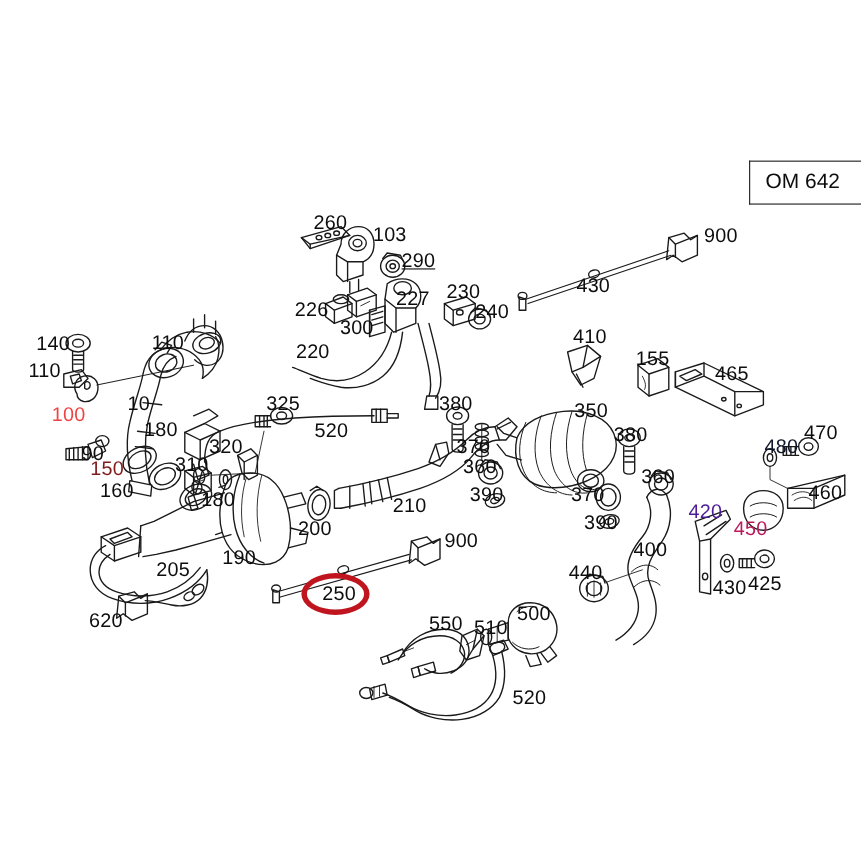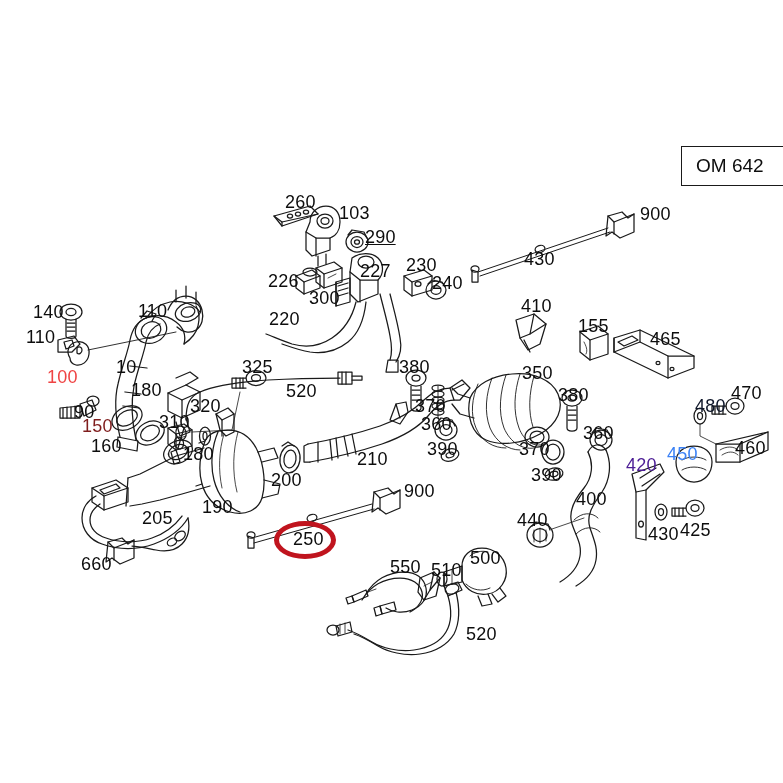--- a/index.html
+++ b/index.html
@@ -532,21 +532,21 @@
       <div class="lbl" style="left: 91px; top: 437px; color: rgb(13, 13, 13);">160</div>
       <div class="lbl" style="left: 159px; top: 413px; color: rgb(13, 13, 13);">310</div>
       <div class="lbl" style="left: 190px; top: 397px; color: rgb(13, 13, 13);">320</div>
       <div class="lbl" style="left: 183px; top: 445px; color: rgb(13, 13, 13);">180</div>
       <div class="lbl" style="left: 242px; top: 358px; color: rgb(13, 13, 13);">325</div>
       <div class="lbl" style="left: 286px; top: 382px; color: rgb(13, 13, 13);">520</div>
       <div class="lbl" style="left: 202px; top: 498px; color: rgb(13, 13, 13);">190</div>
       <div class="lbl" style="left: 271px; top: 471px; color: rgb(13, 13, 13);">200</div>
       <div class="lbl" style="left: 357px; top: 450px; color: rgb(13, 13, 13);">210</div>
       <div class="lbl" style="left: 142px; top: 509px; color: rgb(13, 13, 13);">205</div>
-      <div class="lbl" style="left: 81px; top: 555px; color: rgb(13, 13, 13);">660</div>
+      <div class="lbl" style="left: 81px; top: 555px; color: rgb(13, 13, 13);">620</div>
       <div class="lbl" style="left: 293px; top: 530px; color: rgb(13, 13, 13);">250</div>
       <div class="lbl" style="left: 404px; top: 482px; color: rgb(13, 13, 13);">900</div>
       <div class="lbl" style="left: 285px; top: 193px; color: rgb(13, 13, 13);">260</div>
       <div class="lbl" style="left: 339px; top: 204px; color: rgb(13, 13, 13);">103</div>
       <div class="lbl" style="left: 365px; top: 228px; color: rgb(13, 13, 13); text-decoration: underline;">290</div>
       <div class="lbl" style="left: 268px; top: 272px; color: rgb(13, 13, 13);">226</div>
       <div class="lbl" style="left: 324px; top: 262px; color: rgb(13, 13, 13); margin-left: 36px;">227</div>
       <div class="lbl" style="left: 309px; top: 289px; color: rgb(13, 13, 13);">300</div>
       <div class="lbl" style="left: 269px; top: 310px; color: rgb(13, 13, 13);">220</div>
       <div class="lbl" style="left: 406px; top: 256px; color: rgb(13, 13, 13);">230</div>
@@ -561,21 +561,21 @@
       <div class="lbl" style="left: 522px; top: 364px; color: rgb(13, 13, 13);">350</div>
       <div class="lbl" style="left: 578px; top: 317px; color: rgb(13, 13, 13);">155</div>
       <div class="lbl" style="left: 650px; top: 330px; color: rgb(13, 13, 13);">465</div>
       <div class="lbl" style="left: 558px; top: 386px; color: rgb(13, 13, 13);">380</div>
       <div class="lbl" style="left: 583px; top: 424px; color: rgb(13, 13, 13);">360</div>
       <div class="lbl" style="left: 519px; top: 440px; color: rgb(13, 13, 13);">370</div>
       <div class="lbl" style="left: 531px; top: 466px; color: rgb(13, 13, 13);">390</div>
       <div class="lbl" style="left: 576px; top: 490px; color: rgb(13, 13, 13); text-align: right;">400</div>
       <div class="lbl" style="left: 626px; top: 456px; color: #4c1d95;">420</div>
       <div class="lbl" style="left: 517px; top: 511px; color: rgb(13, 13, 13);">440</div>
-      <div class="lbl" style="left: 667px; top: 445px; color: #3b82f6;">450</div>
+      <div class="lbl" style="left: 667px; top: 471px; color: #be185d;">450</div>
       <div class="lbl" style="left: 735px; top: 439px; color: rgb(13, 13, 13);">460</div>
       <div class="lbl" style="left: 731px; top: 384px; color: rgb(13, 13, 13);">470</div>
       <div class="lbl" style="left: 695px; top: 397px; color: #0f172a;">480</div>
       <div class="lbl" style="left: 648px; top: 525px; color: rgb(13, 13, 13);">430</div>
       <div class="lbl" style="left: 680px; top: 521px; color: rgb(13, 13, 13);">425</div>
       <div class="lbl" style="left: 390px; top: 558px; color: rgb(13, 13, 13);">550</div>
       <div class="lbl" style="left: 431px; top: 561px; color: rgb(13, 13, 13);">510</div>
       <div class="lbl" style="left: 470px; top: 549px; color: rgb(13, 13, 13);">500</div>
       <div class="lbl" style="left: 466px; top: 625px; color: rgb(13, 13, 13);">520</div>
     </div>

